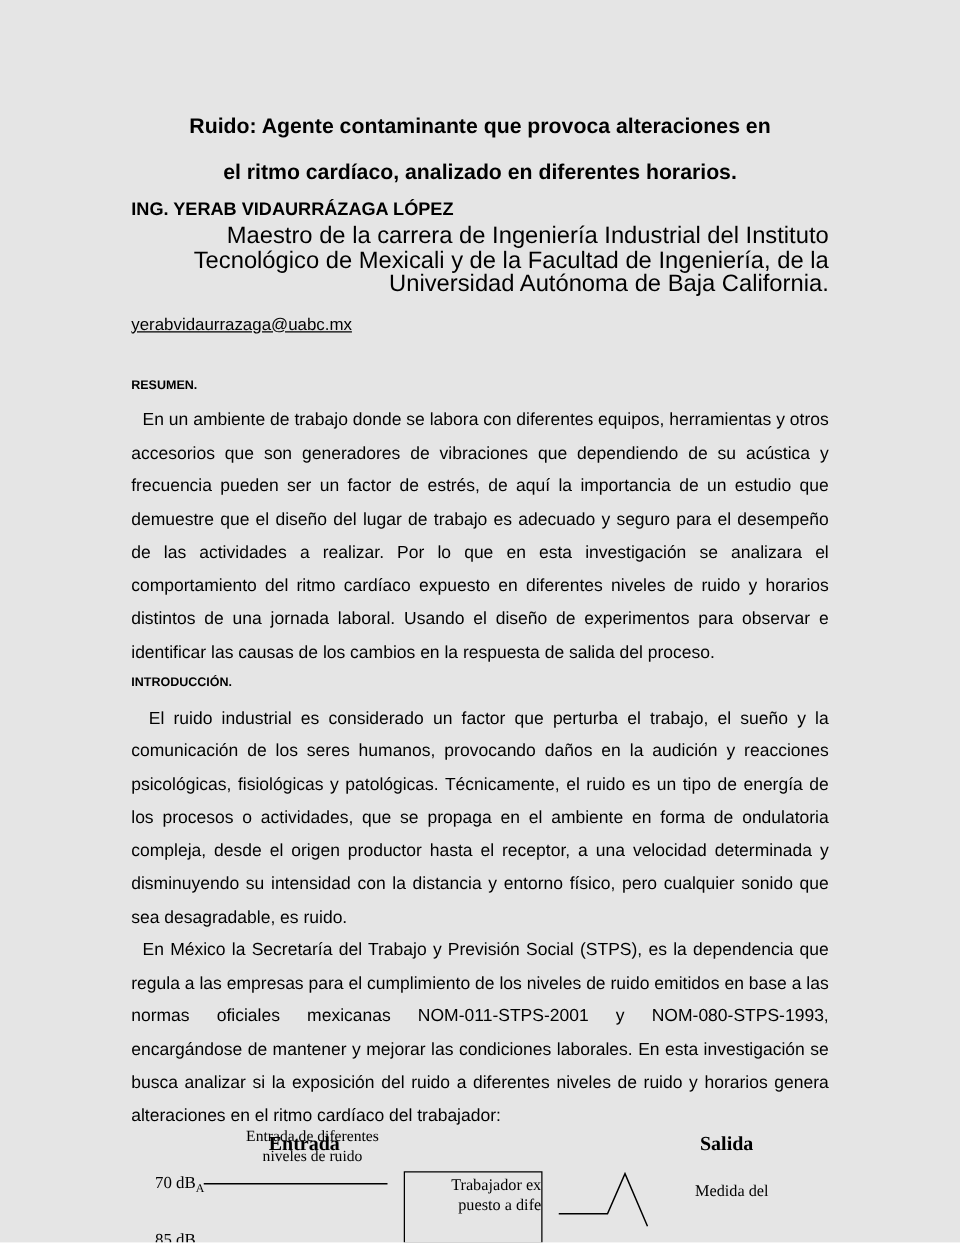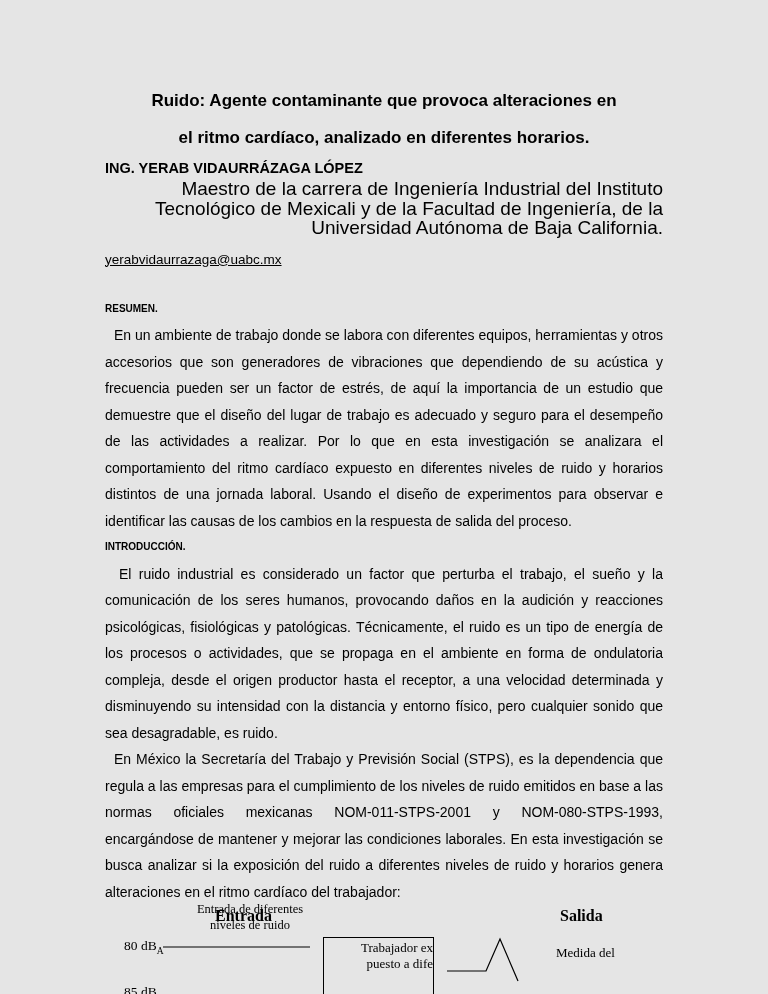--- a/index.html
+++ b/index.html
@@ -142,21 +142,21 @@
 
     <div class="dg dg-bold entrada">Entrada</div>
     <div class="dg dg-bold salida">Salida</div>
 
     <div class="dg input-desc">
       <span>Entrada de diferentes</span><br>
       <span>niveles de ruido</span>
     </div>
 
     <div class="dg level80">
-      <span>80 dB</span><sub>A</sub>
+      <span>70 dB</span><sub>A</sub>
     </div>
 
     <div class="dg level85">85 dB</div>
 
     <div class="worker-box">
       <div>Trabajador ex</div>
       <div>puesto a dife</div>
     </div>
 
     <div class="dg medida">Medida del</div>

